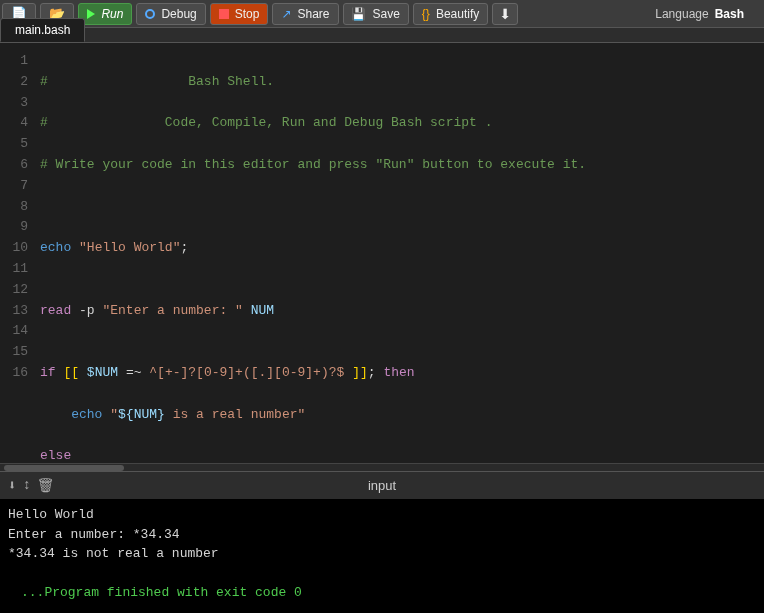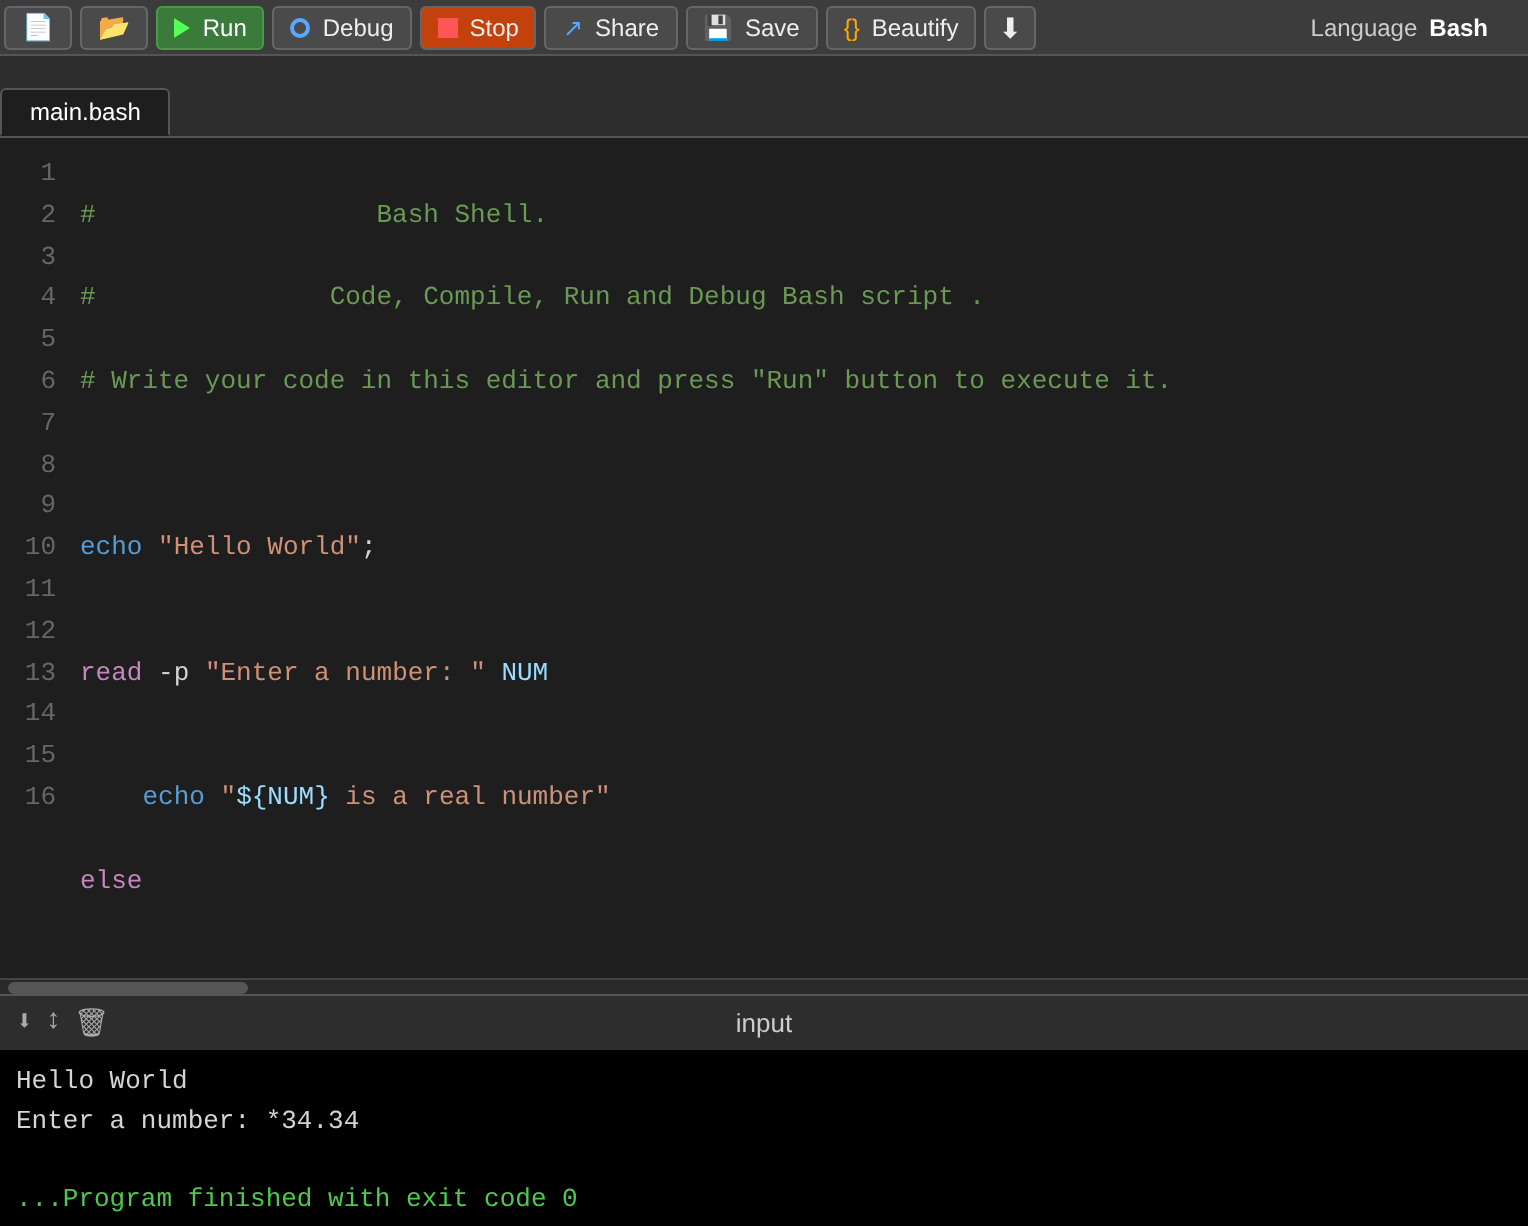--- a/index.html
+++ b/index.html
@@ -10,38 +10,38 @@
       display: flex; align-items: center; height: 28px;
       background: #3c3c3c; border-bottom: 1px solid #555;
     }
     .toolbar-btn {
       display: flex; align-items: center; gap: 4px;
       padding: 2px 8px; height: 22px; margin: 3px 2px;
       border: 1px solid #666; border-radius: 3px;
       cursor: pointer; font-size: 12px; font-family: Arial, sans-serif;
       color: #eee; background: #4a4a4a;
     }
-    .btn-run { background: #3a7a3a; border-color: #4a9a4a; color: #fff; }
+    .btn-run { background: #3a7a3a; border-color: #4a9a4a; color: #fff; font-style: italic; }
     .btn-debug { background: #4a4a4a; }
     .btn-stop { background: #c2410c; }
     .btn-share { background: #4a4a4a; }
     .btn-save { background: #4a4a4a; }
     .btn-beautify { background: #4a4a4a; }
     .btn-download { background: #4a4a4a; padding: 2px 6px; }
 
     .lang-selector {
       margin-left: auto; display: flex; align-items: center;
       color: #ccc; font-size: 12px; font-family: Arial, sans-serif;
       padding-right: 20px; gap: 6px;
     }
     .lang-value { color: #fff; font-weight: bold; text-align: center; }
 
     
     #tabbar {
-      background: #2d2d2d; height: 41px; display: flex; align-items: flex-end;
+      background: #2d2d2d; height: 15px; display: flex; align-items: flex-end;
       border-bottom: 1px solid #555;
     }
     .tab {
       padding: 4px 14px; font-size: 12px; font-family: Arial, sans-serif;
       color: #ccc; background: #3a3a3a; border: 1px solid #555;
       border-bottom: none; cursor: pointer; border-radius: 3px 3px 0 0;
     }
     .tab.active { background: #1e1e1e; color: #fff; border-bottom: 1px solid #1e1e1e; }
 
     
@@ -93,21 +93,21 @@
     
     .comment { color: #6a9955; }
     .keyword { color: #c586c0; }
     .string { color: #ce9178; }
     .builtin { color: #569cd6; }
     .var { color: #9cdcfe; margin-top: 38px; }
     .normal { color: #d4d4d4; }
     .then-kw { color: #c586c0; }
     .bracket { color: #ffd700; }
 
-    .output-green { color: #4ec94e; }
+    .output-green { color: #4ec94e; margin-left: 13px; }
     .output-white { color: #d4d4d4; }
 
     
     .icon-triangle { display: inline-block; width: 0; height: 0;
       border-top: 5px solid transparent; border-bottom: 5px solid transparent;
       border-left: 8px solid #5f5; margin-right: 2px; }
     .icon-circle { display: inline-block; width: 10px; height: 10px;
       border-radius: 50%; border: 2px solid #5af; margin-right: 2px; }
     .icon-square { display: inline-block; width: 10px; height: 10px;
       background: #f55; margin-right: 2px; }
@@ -187,20 +187,21 @@
   <div id="code-content">
 <div><span class="comment">#                  Bash Shell.</span></div>
 <div><span class="comment">#               Code, Compile, Run and Debug Bash script .</span></div>
 <div><span class="comment"># Write your code in this editor and press "Run" button to execute it.</span></div>
 <div></div>
 <div></div>
 <div><span class="builtin">echo</span> <span class="string">"Hello World"</span><span class="normal">;</span></div>
 <div></div>
 <div><span class="keyword">read</span> <span class="normal">-p</span> <span class="string">"Enter a number: "</span> <span class="var">NUM</span></div>
 <div></div>
+<div><span class="keyword">if</span> <span class="bracket">[[</span> <span class="var">$NUM</span> <span class="normal">=~</span> <span class="string">^[+-]?[0-9]+([.][0-9]+)?$</span> <span class="bracket">]]</span><span class="normal">;</span> <span class="then-kw">then</span></div>
 <div>    <span class="builtin">echo</span> <span class="string">"<span class="var">${NUM}</span> is a real number"</span></div>
 <div><span class="keyword">else</span></div>
 
 
 <div></div>
 <div></div>
   </div>
 </div>
 
 <div id="editor-scrollbar">
@@ -212,16 +213,17 @@
     <span class="out-icon">⬇</span>
     <span class="out-icon">↕</span>
     <span class="out-icon">🗑</span>
   </div>
   <span class="output-label">input</span>
 </div>
 
 <div id="output-console">
   <div><span class="output-white">Hello World</span></div>
   <div><span class="output-white">Enter a number: *34.34</span></div>
+  <div><span class="output-white">*34.34 is not real a number</span></div>
   <div>&nbsp;</div>
   <div><span class="output-green">...Program finished with exit code 0</span></div>
 
 </div>
 
 </body></html>

